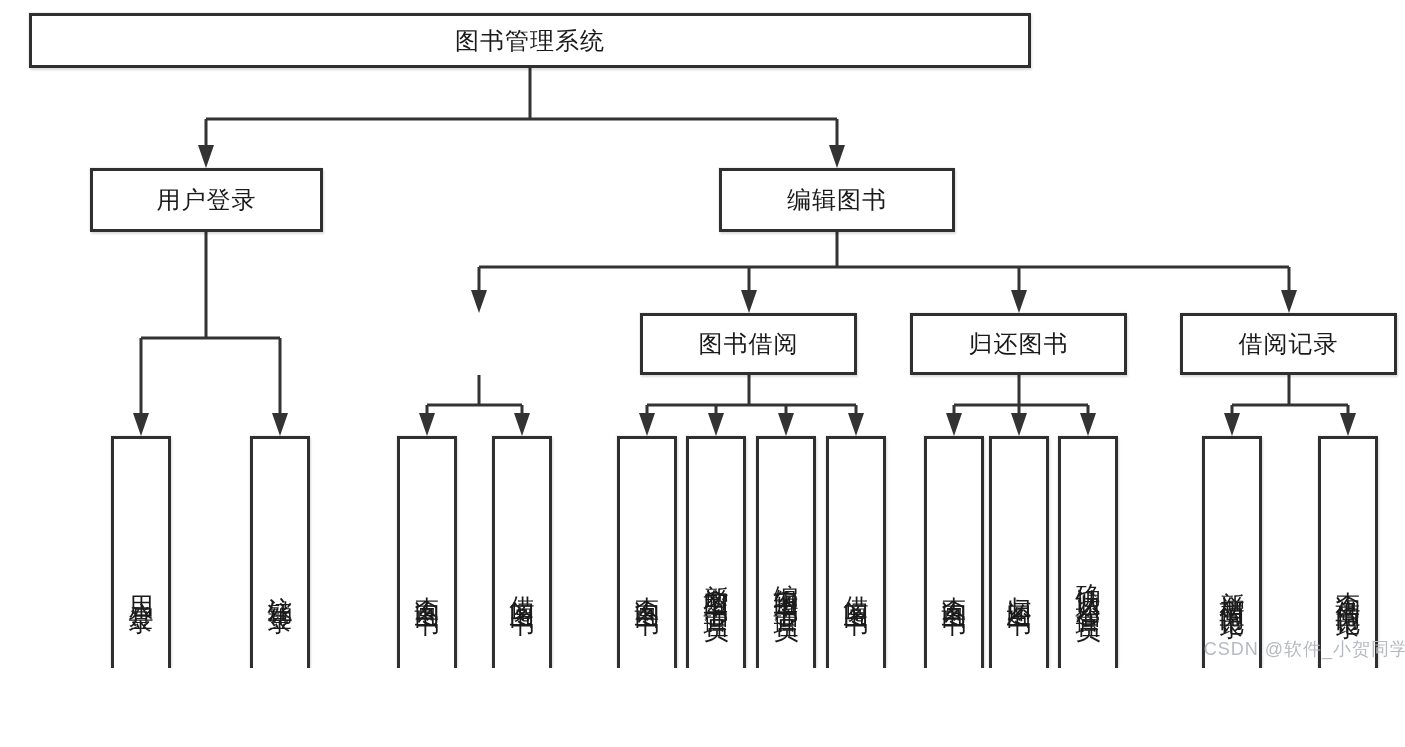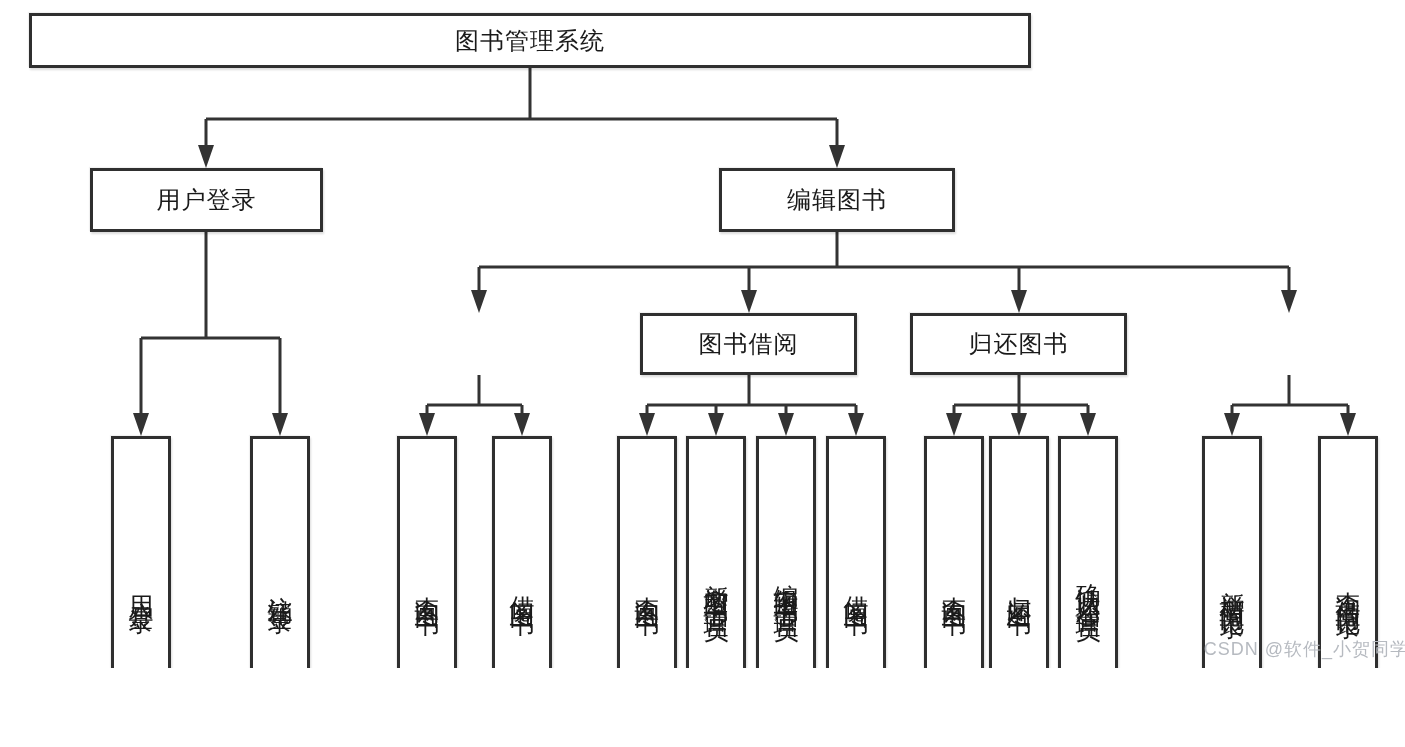--- a/index.html
+++ b/index.html
@@ -94,20 +94,23 @@
   <div class="box h" style="left:711px;top:168px;width:236px;height:64px">
     <span>编辑图书</span>
   </div>
 
   <div class="box h" style="left:632px;top:313px;width:217px;height:62px">
     <span>图书借阅</span>
   </div>
   <div class="box h" style="left:902px;top:313px;width:217px;height:62px">
     <span>归还图书</span>
   </div>
+  <div class="box h" style="left:1172px;top:313px;width:217px;height:62px">
+    <span>借阅记录</span>
+  </div>
 
   <div class="box v" style="left:103px;top:436px;width:60px;height:300px">
     <span>用户登录</span>
   </div>
   <div class="box v" style="left:242px;top:436px;width:60px;height:300px">
     <span>注销登录</span>
   </div>
   <div class="box v" style="left:389px;top:436px;width:60px;height:300px">
     <span>查询图书</span>
   </div>

